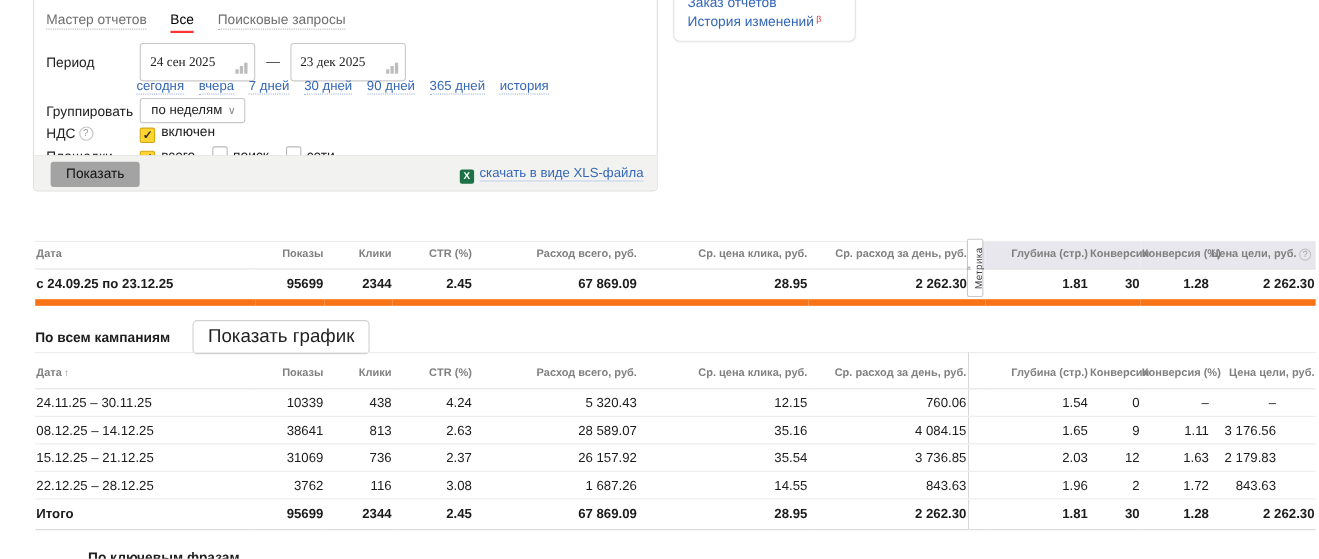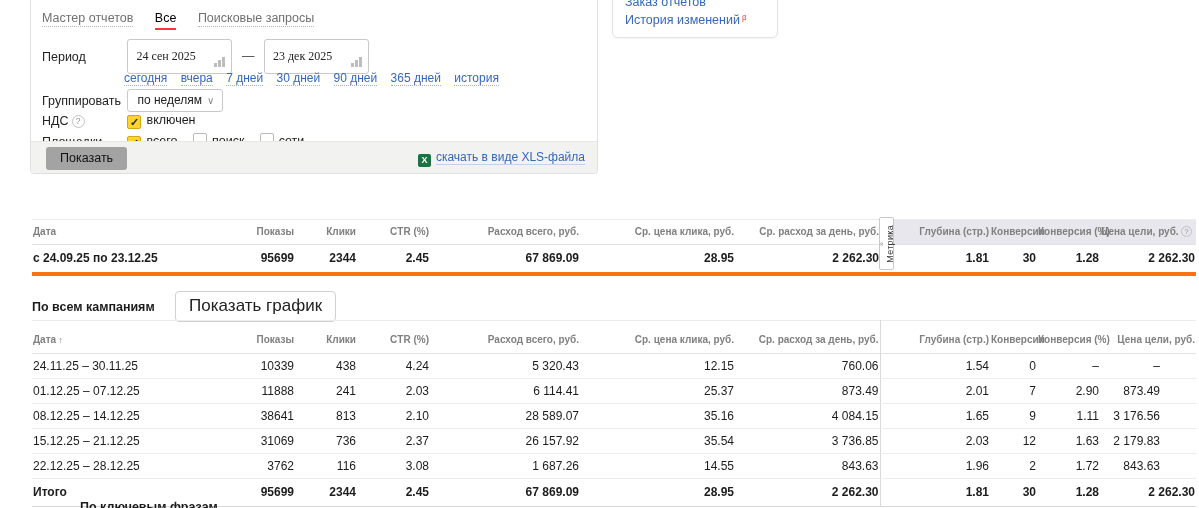--- a/index.html
+++ b/index.html
@@ -75,21 +75,21 @@
   col.c-konv{width:47px;} col.c-konvp{width:63px;} col.c-cel{width:96px;}
   th { font-size:10px; font-weight:bold; color:#808080; white-space:nowrap; text-align:right; padding:6px 1px 7px;margin-top:43px; }
   th.c-date { text-align:left; }
   #weekly-table th { padding:13px 1px 8px; }
   td { font-size:12px; white-space:nowrap; padding:5px 1px; }
   td.c-num { text-align:right; }
   td.c-date { text-align:left; }
   td.cel-pad, th.cel-pad { padding-right:36px; }
   #summary-table { border-top:1px solid #ececec; }
   #summary-table th { border-bottom:1px solid #e3e3e3; }
-  #summary-table tbody td { font-weight:bold; border-bottom:4px solid #f97316; padding:6px 1px 7px; }
+  #summary-table tbody td { font-weight:bold; border-bottom:6px solid #f97316; padding:6px 1px 7px; }
   #summary-table th.band { background:#e7e7ed; }
   #weekly-table { border-top:1px solid #ececec; }
   #weekly-table th { border-bottom:1px solid #e3e3e3; }
   #weekly-table tbody td { border-bottom:1px solid #ececec; }
   #weekly-table tr.total-row td { font-weight:bold; border-bottom:1px solid #d9d9d9; padding:6px 1px 7px; }
   #weekly-table th.divider-cell, #weekly-table td.divider-cell { border-left:1px solid #d9d9d9; }
   .sort-arrow { color:#8a8a8a; font-size:9px; margin-left:2px; }
   .metrika-tab {
     position:absolute; left:847px; top:-2px; width:15px; height:53px; background:#fff;
     border:1px solid #c8c8d0; border-radius:2px; z-index:2; cursor:pointer;
@@ -287,38 +287,24 @@
           <td class="c-num">5 320.43</td>
           <td class="c-num">12.15</td>
           <td class="c-num">760.06</td>
           <td class="divider-cell"></td>
           <td class="c-num">1.54</td>
           <td class="c-num">0</td>
           <td class="c-num">–</td>
           <td class="c-num cel-pad">–</td>
         </tr>
         <tr>
-          <td class="c-date">01.12.25 – 07.12.25</td>
-          <td class="c-num">11888</td>
-          <td class="c-num">241</td>
-          <td class="c-num">2.03</td>
-          <td class="c-num">6 114.41</td>
-          <td class="c-num">25.37</td>
-          <td class="c-num">873.49</td>
-          <td class="divider-cell"></td>
-          <td class="c-num">2.01</td>
-          <td class="c-num">7</td>
-          <td class="c-num">2.90</td>
-          <td class="c-num cel-pad">873.49</td>
-        </tr>
-        <tr>
           <td class="c-date">08.12.25 – 14.12.25</td>
           <td class="c-num">38641</td>
           <td class="c-num">813</td>
-          <td class="c-num">2.10</td>
+          <td class="c-num">2.63</td>
           <td class="c-num">28 589.07</td>
           <td class="c-num">35.16</td>
           <td class="c-num">4 084.15</td>
           <td class="divider-cell"></td>
           <td class="c-num">1.65</td>
           <td class="c-num">9</td>
           <td class="c-num">1.11</td>
           <td class="c-num cel-pad">3 176.56</td>
         </tr>
         <tr>

